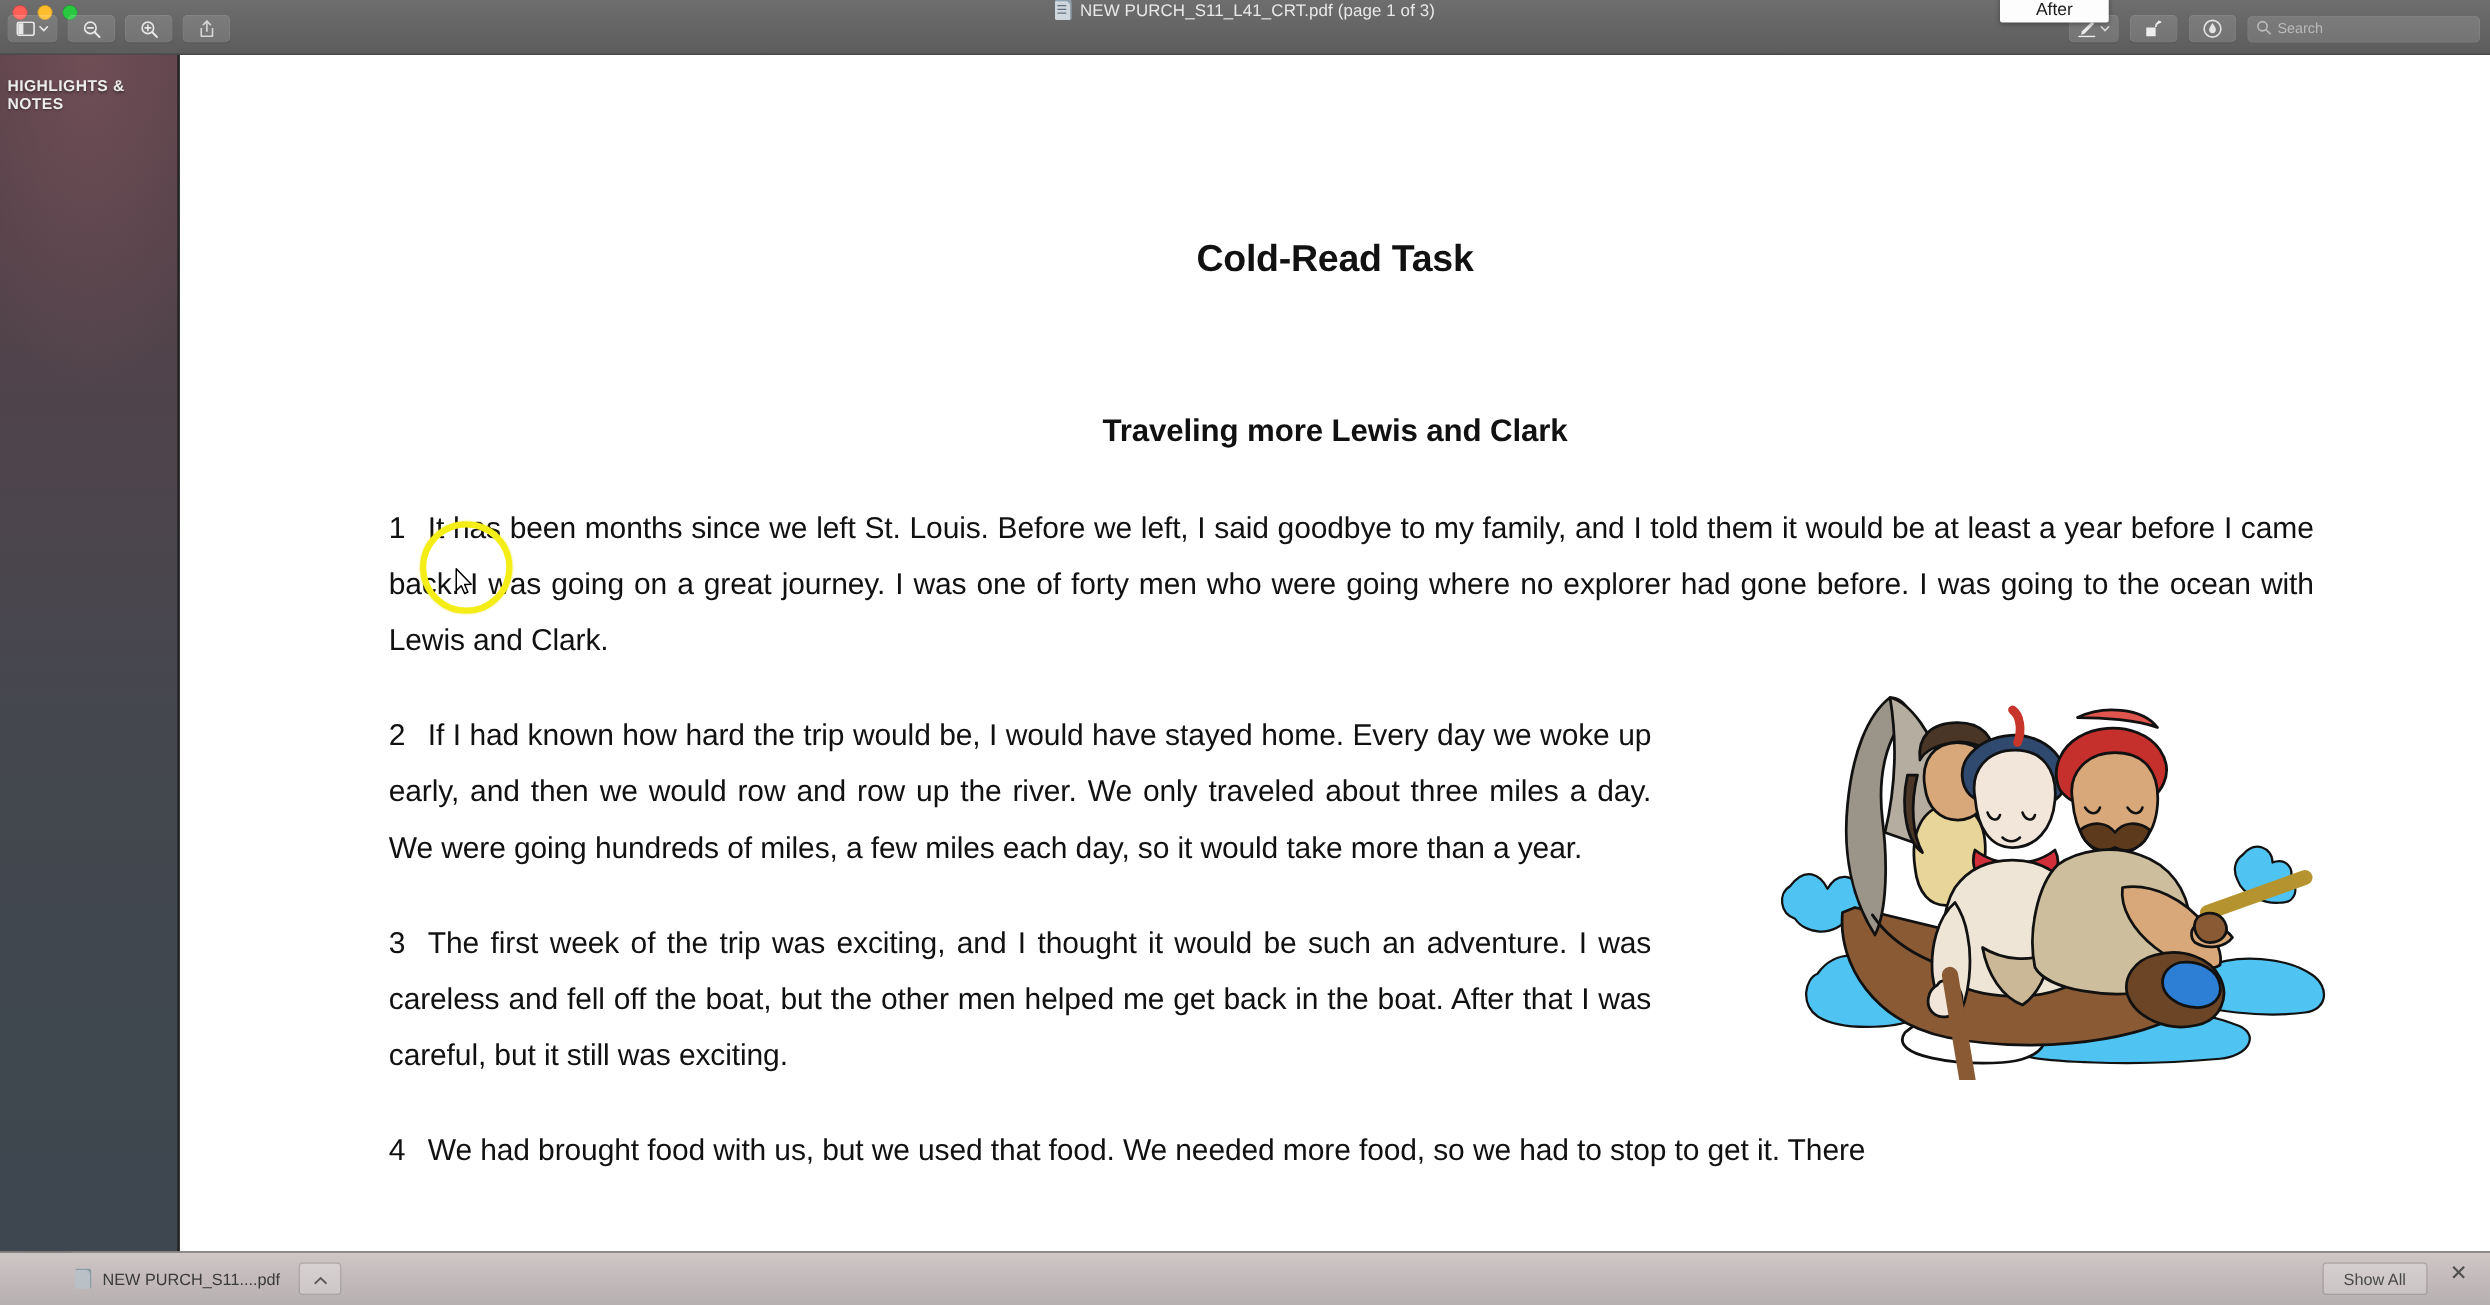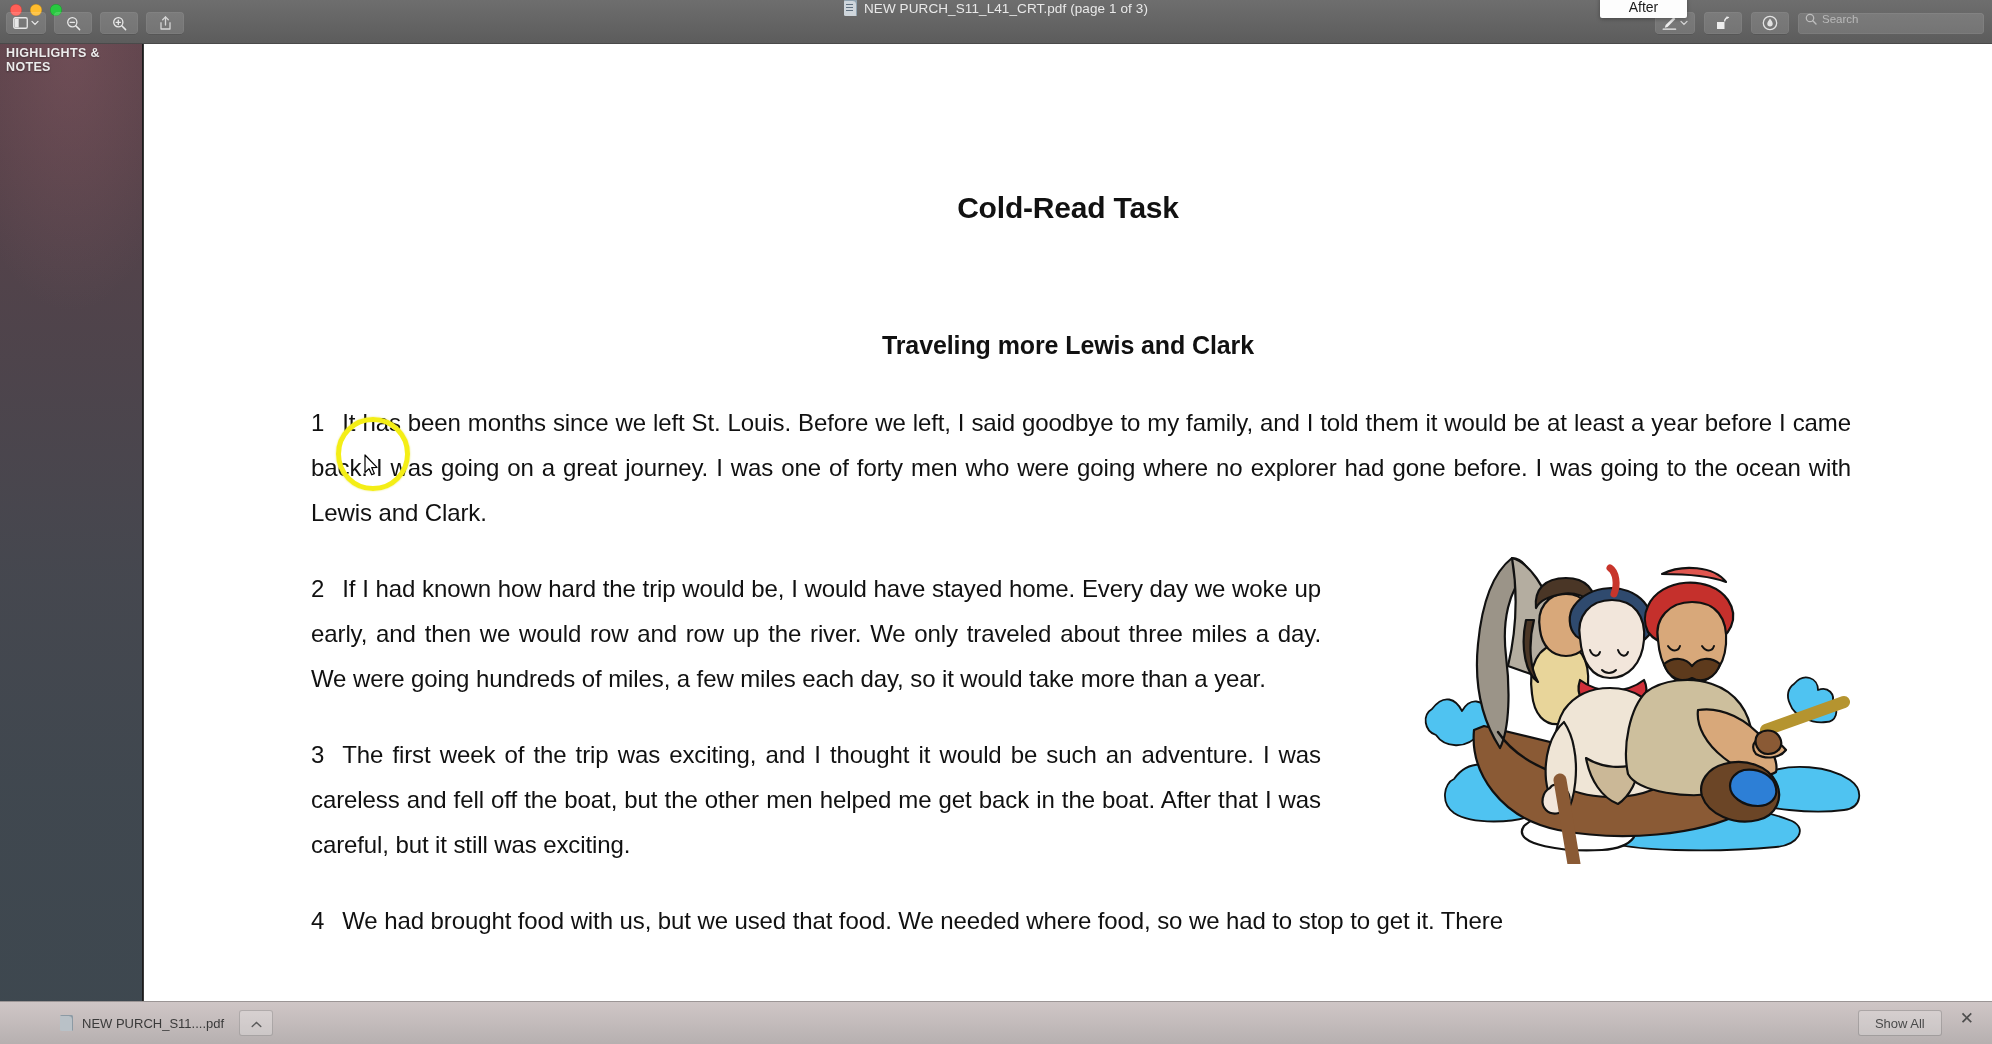--- a/index.html
+++ b/index.html
@@ -54,21 +54,21 @@
   .btn-zoom    { width:38px; }
   .btn-share   { width:38px; }
   .btn-pen     { width:40px; padding:0 3px; gap:3px; }
   .btn-rotate  { width:38px; }
   .btn-markup  { width:38px; }
 
   .searchfield {
     width:186px; height:21px; border-radius:4px;
     background:rgba(255,255,255,.13);
     box-shadow:inset 0 0 0 .5px rgba(255,255,255,.12);
-    display:flex; gap:5px; padding:0 7px;
+    display:flex; align-items:center; gap:5px; padding:0 7px;
     font-size:11.5px; color:#b9b9b9;
   }
 
   
   .quit-tip {
     position:absolute; top:-4px; left:1600px; width:87px; height:22px;
     background:#fdfdfd; border-radius:2px;
     display:flex; align-items:center; justify-content:center;
     font-size:14px; color:#1c1c1c;
     box-shadow:0 1px 4px rgba(0,0,0,.35);
@@ -88,21 +88,21 @@
         rgba(62,72,80,.97) 100%);
     border-right:1px solid #1b1b1b;
     overflow:hidden;
   }
   .sidebar::before{
     content:""; position:absolute; inset:0;
     background:radial-gradient(120% 40% at 50% 0%, rgba(150,100,110,.35), transparent 70%);
     pointer-events:none;
   }
   .sb-head {
-    position:relative; margin:2px 0 0 6px;
+    position:relative; margin:18px 0 0 6px;
     font-size:12.5px; font-weight:bold; color:#ececec; letter-spacing:.35px;
     text-shadow:0 1px 2px rgba(0,0,0,.4);
   }
 
   
   .page {
     position:absolute; left:144px; top:44px; width:1848px; height:957px;
     background:#ffffff; overflow:hidden;
   }
   .page-inner { position:relative; width:1848px; height:957px;padding-left:24px; }
@@ -393,21 +393,21 @@
         <p class="para">
           <span class="num">1</span><span>It has been months since we left St. Louis. Before we left, I said goodbye to my family, and I told them it would be at least a year before I came back. I was going on a great journey. I was one of forty men who were going where no explorer had gone before. I was going to the ocean with Lewis and Clark.</span>
         </p>
         <p class="para narrow">
           <span class="num">2</span><span>If I had known how hard the trip would be, I would have stayed home. Every day we woke up early, and then we would row and row up the river. We only traveled about three miles a day. We were going hundreds of miles, a few miles each day, so it would take more than a year.</span>
         </p>
         <p class="para narrow">
           <span class="num">3</span><span>The first week of the trip was exciting, and I thought it would be such an adventure. I was careless and fell off the boat, but the other men helped me get back in the boat. After that I was careful, but it still was exciting.</span>
         </p>
         <p class="para last">
-          <span class="num">4</span><span>We had brought food with us, but we used that food. We needed where food, so we had to stop to get it. There</span>
+          <span class="num">4</span><span>We had brought food with us, but we used that food. We needed more food, so we had to stop to get it. There</span>
         </p>
       </div>
 
       <div class="circle-annot"></div>
 
       <div class="cursor">
         <svg width="16" height="24" viewBox="0 0 16 24">
           <path d="M1 1 L1 18.5 L5 14.6 L7.7 20.8 L10.3 19.6 L7.7 13.6 L13 13.4 Z" fill="#ffffff" stroke="#000000" stroke-width="1.2" stroke-linejoin="round"></path>
         </svg>
       </div>

